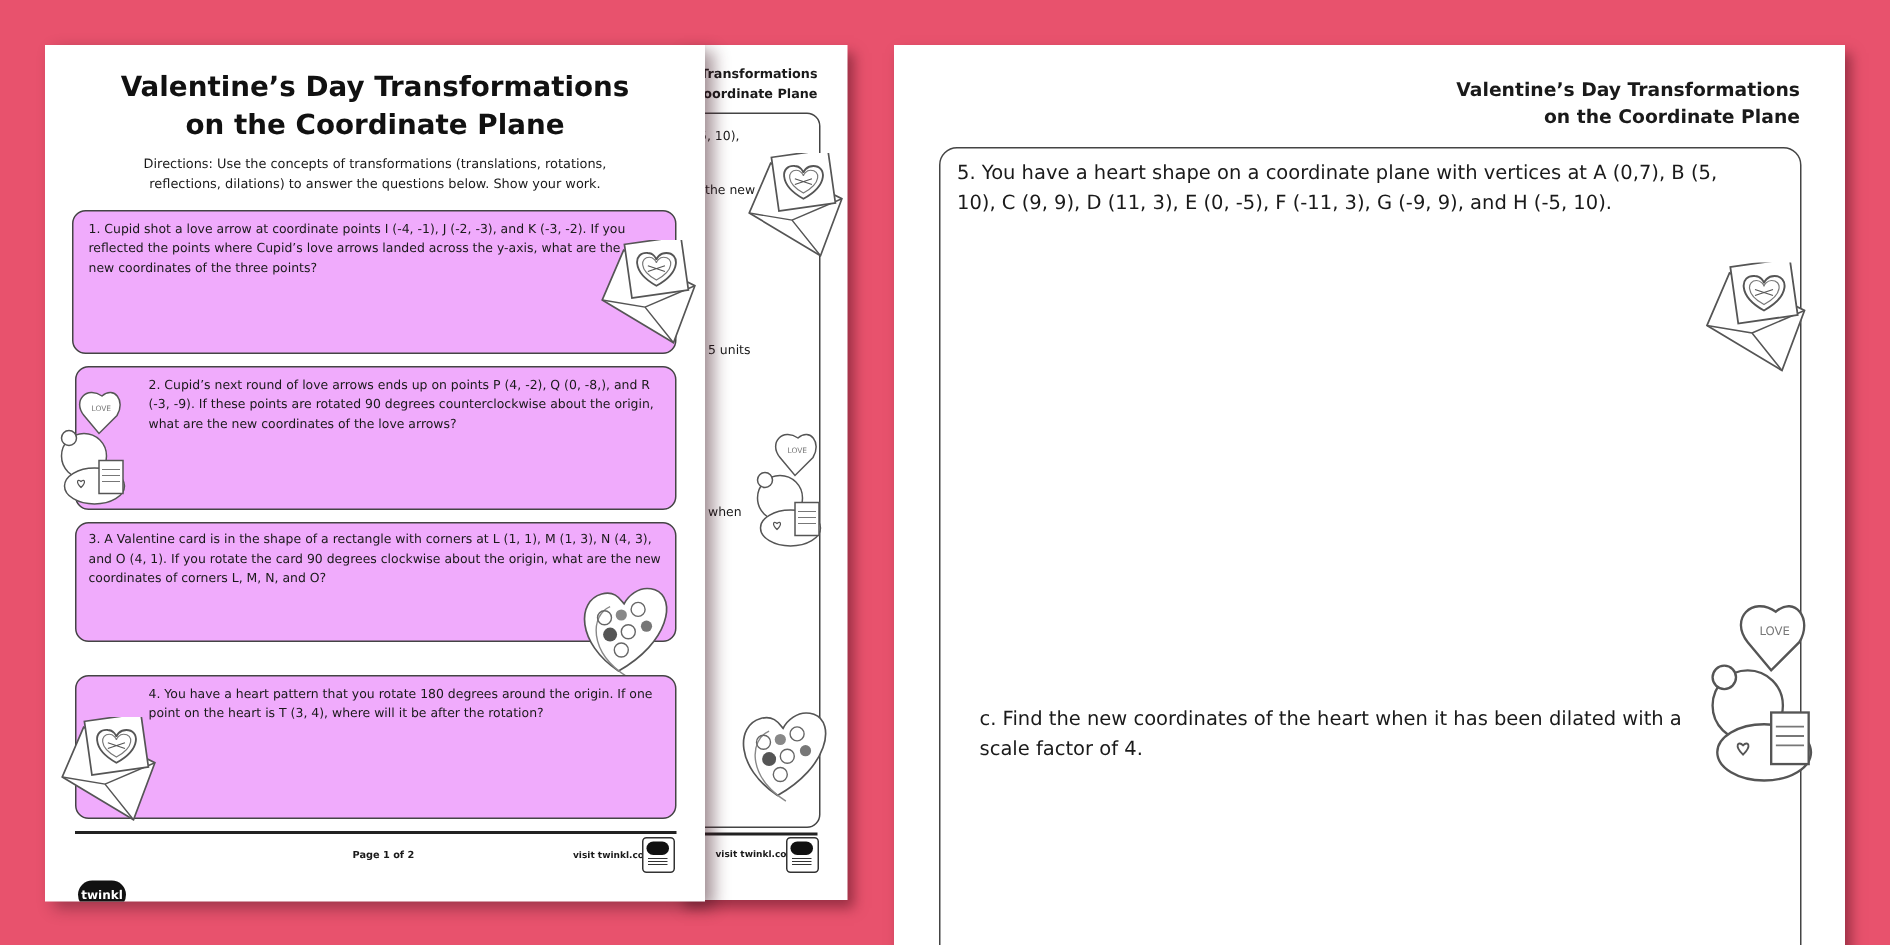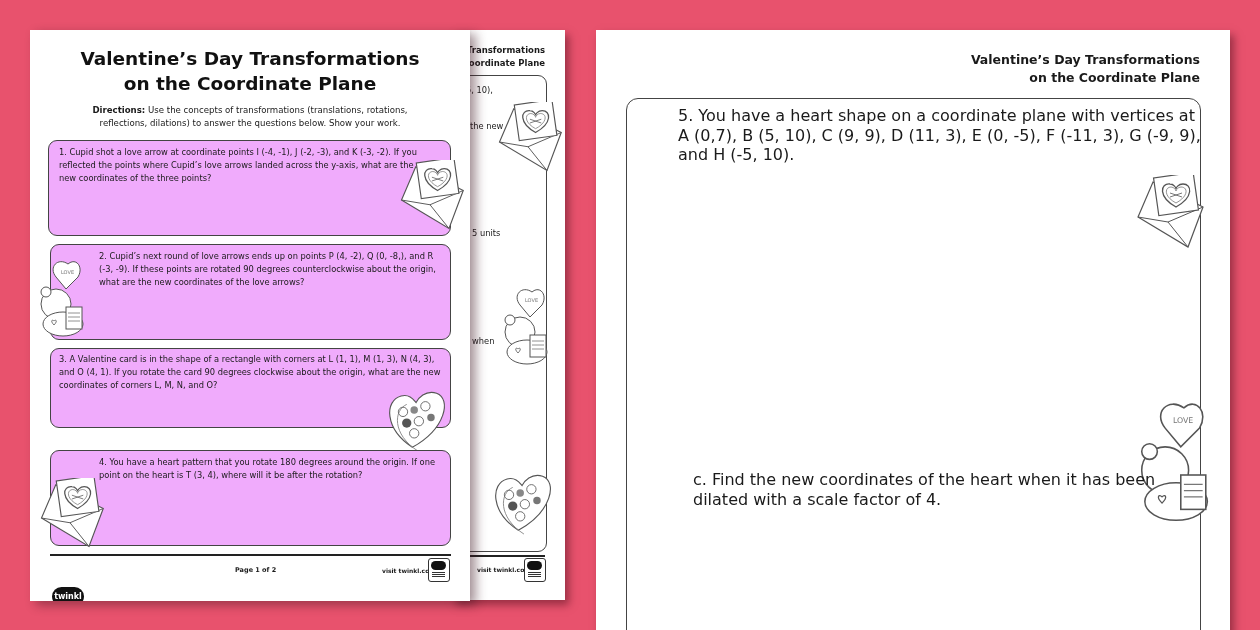--- a/index.html
+++ b/index.html
@@ -19,21 +19,21 @@
   #page3 { left:596px; top:30px; width:634px; height:620px; }
 
   .title-main {
     position:absolute; left:0; width:440px; top:16px; text-align:center;
     font-weight:bold; font-size:18.5px; line-height:25px; color:#111;
   }
   .directions {
     position:absolute; left:50px; width:340px; top:74px; text-align:center;
     font-size:8.6px; line-height:13px;
   }
-  .directions b { font-weight:bold; }
+  .directions b { font-weight:normal; }
   .qbox {
     position:absolute; border:1.3px solid #444; border-radius:9px; background:#f0abfc;
     font-size:8.3px; line-height:13px; box-sizing:border-box;
   }
   .qtext { position:absolute; }
   .footer-line { position:absolute; height:2px; background:#222; }
   .twinkl-logo {
     position:absolute; background:#111; color:#fff; font-weight:bold;
     font-size:8px; border-radius:12px; text-align:center; line-height:20px;
   }
@@ -50,21 +50,21 @@
     background:repeating-linear-gradient(#333 0 1px, transparent 1px 2px);
   }
   .p2-title { position:absolute; right:20px; top:14px; font-weight:bold; font-size:8.5px; line-height:13px; text-align:right; }
   .p2-frag { position:absolute; font-size:8.3px; }
   .p2-box { position:absolute; left:-40px; top:45px; width:133px; height:475px; border:1.3px solid #444; border-radius:9px; }
   .p2-fade { position:absolute; left:0; top:0; width:20px; height:570px;
     background:linear-gradient(90deg, rgba(140,140,140,0.5), rgba(255,255,255,0)); }
 
   .p3-title { position:absolute; right:30px; top:21px; text-align:right; font-weight:bold; font-size:12.5px; line-height:18px; }
   .p3-box { position:absolute; left:30px; top:68px; width:575px; height:600px; border:1.4px solid #444; border-radius:12px; box-sizing:border-box; }
-  .p3-text { position:absolute; font-size:16px; line-height:19.5px;margin-left:40px; }
+  .p3-text { position:absolute; font-size:13px; line-height:19.5px; }
   .clipart { position:absolute; }
 </style>
 </head>
 <body>
 
 <svg width="0" height="0" style="position:absolute">
   <defs>
     <g id="envelope">
       <path d="M10 40 L60 70 L75 30 L25 5 Z" fill="#fff" stroke="#555" stroke-width="1.2"></path>
       <path d="M10 40 L40 45 L60 70" fill="none" stroke="#555" stroke-width="1"></path>

